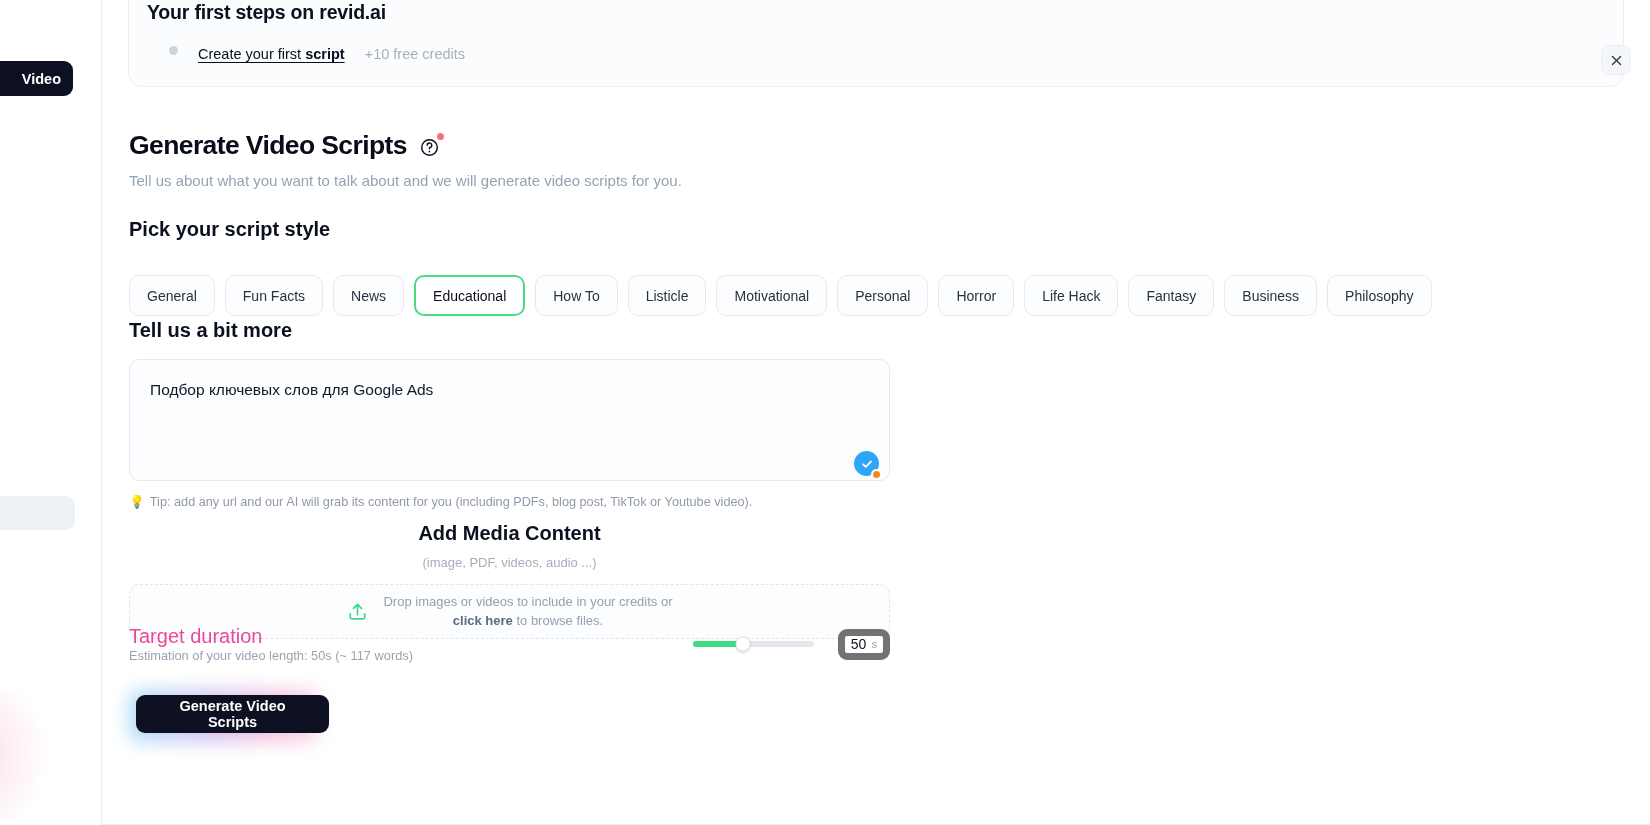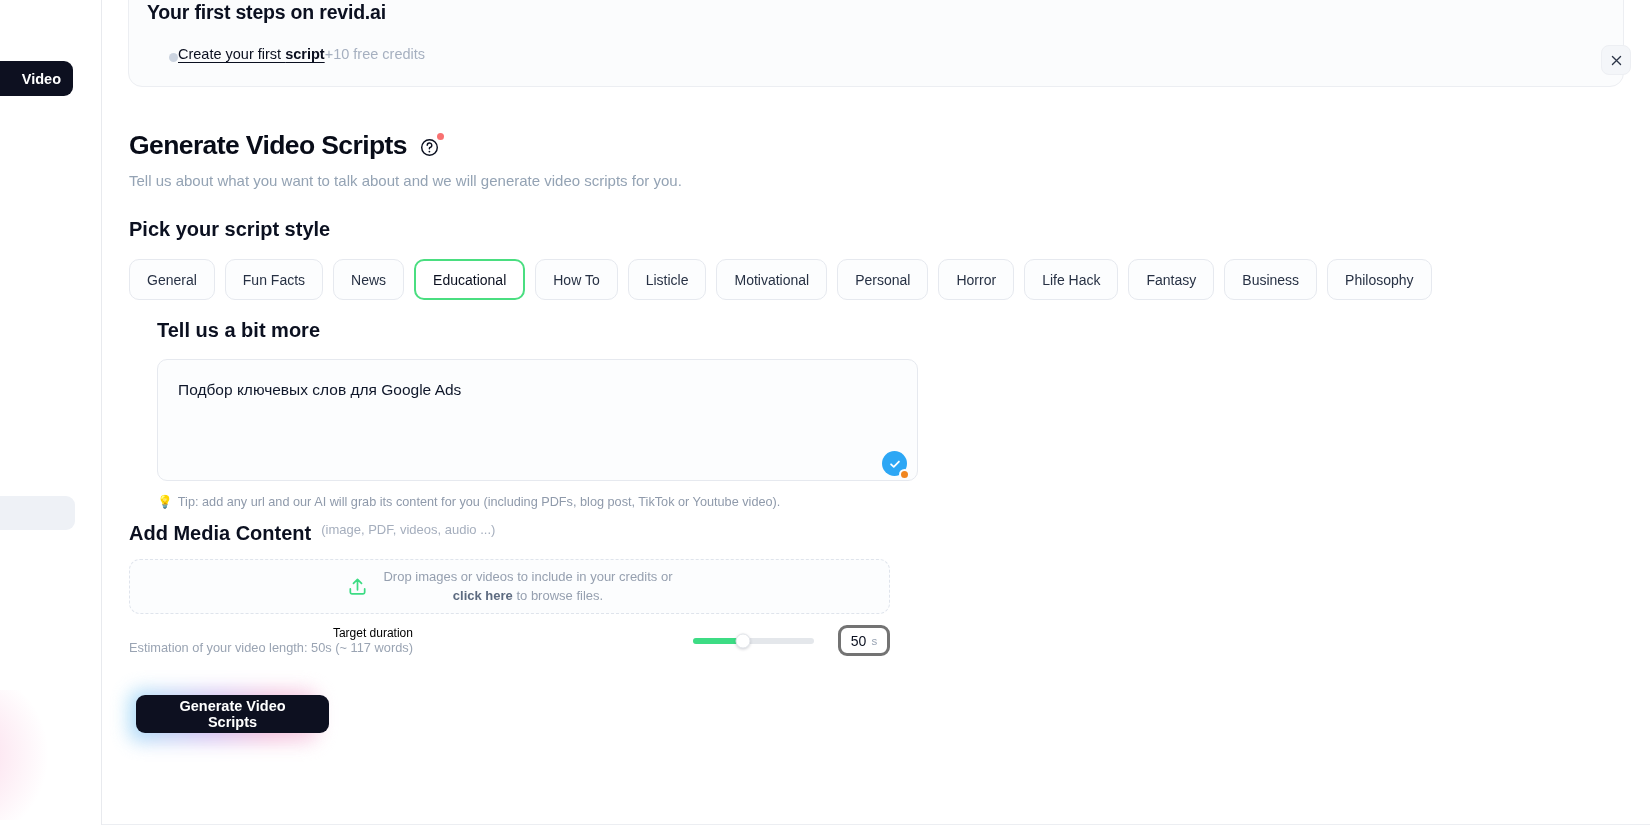--- a/index.html
+++ b/index.html
@@ -98,22 +98,22 @@
   .banner-title {
     font-size: 19.5px;
     font-weight: 700;
     letter-spacing: -0.2px;
     color: #0b1020;
     padding-left: 0px;
   }
 
   .banner-row {
     display: flex;
-    align-items: flex-end;
-    gap: 0;
+    align-items: flex-start;
+    gap: 20px;
     margin-top: 22px;
     padding-left: 22px;
   }
 
   .banner-bullet {
     width: 9px;
     height: 9px;
     border-radius: 50%;
     background: #ccd4e0;
     flex: 0 0 9px;
@@ -215,30 +215,31 @@
     border-radius: 10px;
     border: 1px solid #e6e9ef;
     background: #fcfdfe;
     font-size: 14px;
     color: #273144;
     display: flex;
     align-items: center;
     justify-content: center;
     cursor: pointer;
     white-space: nowrap;
+    margin-top: 16px;
   }
 
   .chip.selected {
     border: 2px solid #4ade80;
     background: #ffffff;
     color: #0b1020;
   }
 
   
-  .more-block { position: absolute; left: 27px; top: 319px; margin-left: 28px; }
+  .more-block { position: absolute; left: 27px; top: 319px; }
 
   .ta-wrap {
     position: relative;
     margin-top: 17px;
     width: 761px;
     height: 122px;
   }
 
   .ta {
     width: 761px;
@@ -292,22 +293,23 @@
     display: flex;
     align-items: center;
     gap: 5px;
   }
 
   
   .media-block { position: absolute; left: 27px; top: 522px; }
 
   .media-head {
     display: flex;
-    align-items: flex-start;
+    align-items: center;
     gap: 10px;
+    flex-direction: column;
   }
   .media-hint { font-size: 13px; color: #a5aebd; }
 
   .dropzone {
     margin-top: 14px;
     width: 761px;
     height: 55px;
     border: 1px dashed #dfe4ec;
     border-radius: 11px;
     background: #fcfdfe;
@@ -330,21 +332,21 @@
   .duration-block {
     position: absolute;
     left: 27px;
     top: 625px;
     width: 761px;
     display: flex;
     align-items: center;
   }
 
   .dur-left { flex: 0 0 auto; }
-  .dur-title { font-size: 12px; color: #000000; text-align: right; }
+  .dur-title { font-size: 20px; color: #ec4899; }
   .dur-sub { font-size: 12.8px; color: #9aa4b3; }
 
   .dur-right {
     margin-left: auto;
     display: flex;
     align-items: center;
     gap: 24px;
   }
 
   .slider {
@@ -373,21 +375,21 @@
     border-radius: 50%;
     background: #ffffff;
     border: 1px solid #e2e5ea;
     box-shadow: 0 1px 3px rgba(15,23,42,0.18);
     cursor: grab;
   }
 
   .dur-input {
     width: 52px;
     height: 31px;
-    border: 3px solid #737373;
+    border: 7px solid #737373;
     border-radius: 9px;
     background: #ffffff;
     display: flex;
     align-items: center;
     justify-content: center;
     gap: 5px;
     cursor: text;
   }
   .dur-value { font-size: 14px; color: #0b1020; }
   .dur-unit { font-size: 11.5px; color: #97a2b2; }

